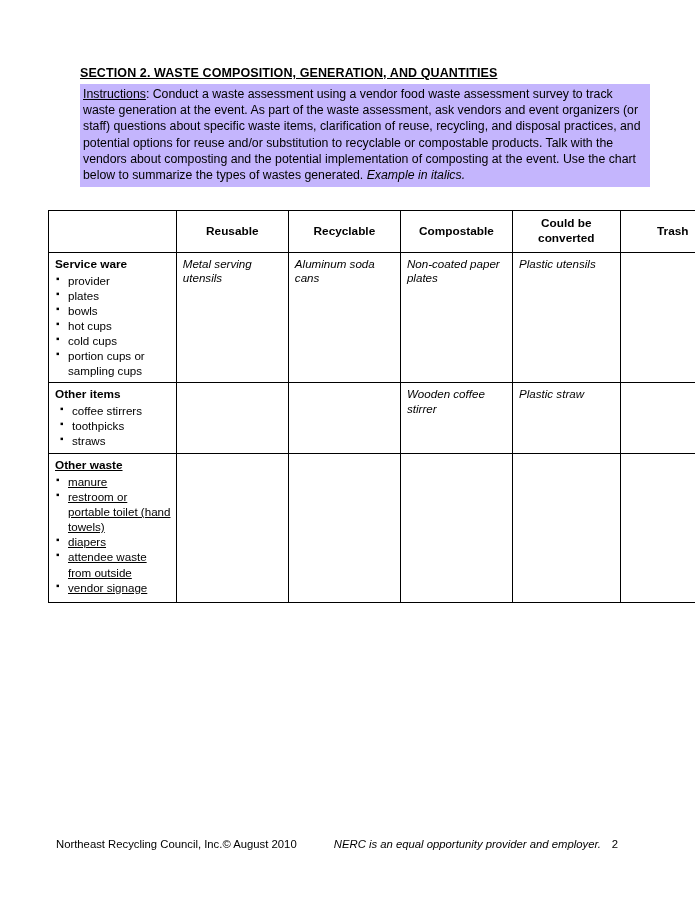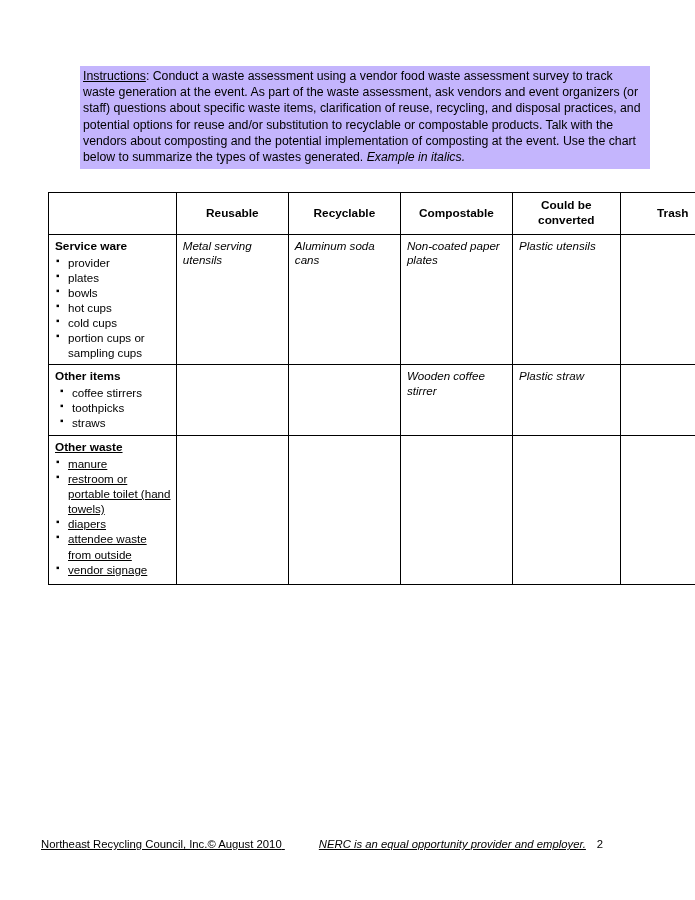--- a/index.html
+++ b/index.html
@@ -95,25 +95,24 @@
     padding-left: 17px;
   }
   ul.bullets.indent li::before {
     left: 5px;
   }
   td.cell-ital {
     font-style: italic;
   }
   .footer {
     position: absolute;
-    left: 41px;
+    left: 56px;
     bottom: 50px;
     width: 600px;
     font-size: 11.3px;
-    text-decoration: underline;
   }
   .footer .left { }
   .footer .mid {
     font-style: italic;
     margin-left: 34px;
   }
   .footer .pageno {
     float: right;
     font-style: normal;
     margin-right: 38px;
@@ -122,20 +121,21 @@
   .r2 td { height: 78px; }
   .r3 td { height: 108px; }
   .r4 td { height: 62px; }
   .r5 td { height: 140px; text-decoration: underline; }
 </style>
 </head>
 <body>
 
 <div class="page">
 
+  <div class="section-title">SECTION 2.  WASTE COMPOSITION, GENERATION, AND QUANTITIES</div>
 
   <div class="instructions">
     <span class="lead">Instructions</span><span>: Conduct a waste assessment using a vendor food waste assessment survey to track waste generation at the event.  As part of the waste assessment, ask vendors and event organizers (or staff) questions about specific waste items, clarification of reuse, recycling, and disposal practices, and potential options for reuse and/or substitution to recyclable or compostable products.  Talk with the vendors about composting and the potential implementation of composting at the event. Use the chart below to summarize the types of wastes generated.  </span><span class="ital">Example in italics.</span>
   </div>
 
   <table class="waste">
     <colgroup>
       <col class="c-cat">
         <col class="c-col">
         <col class="c-col">

